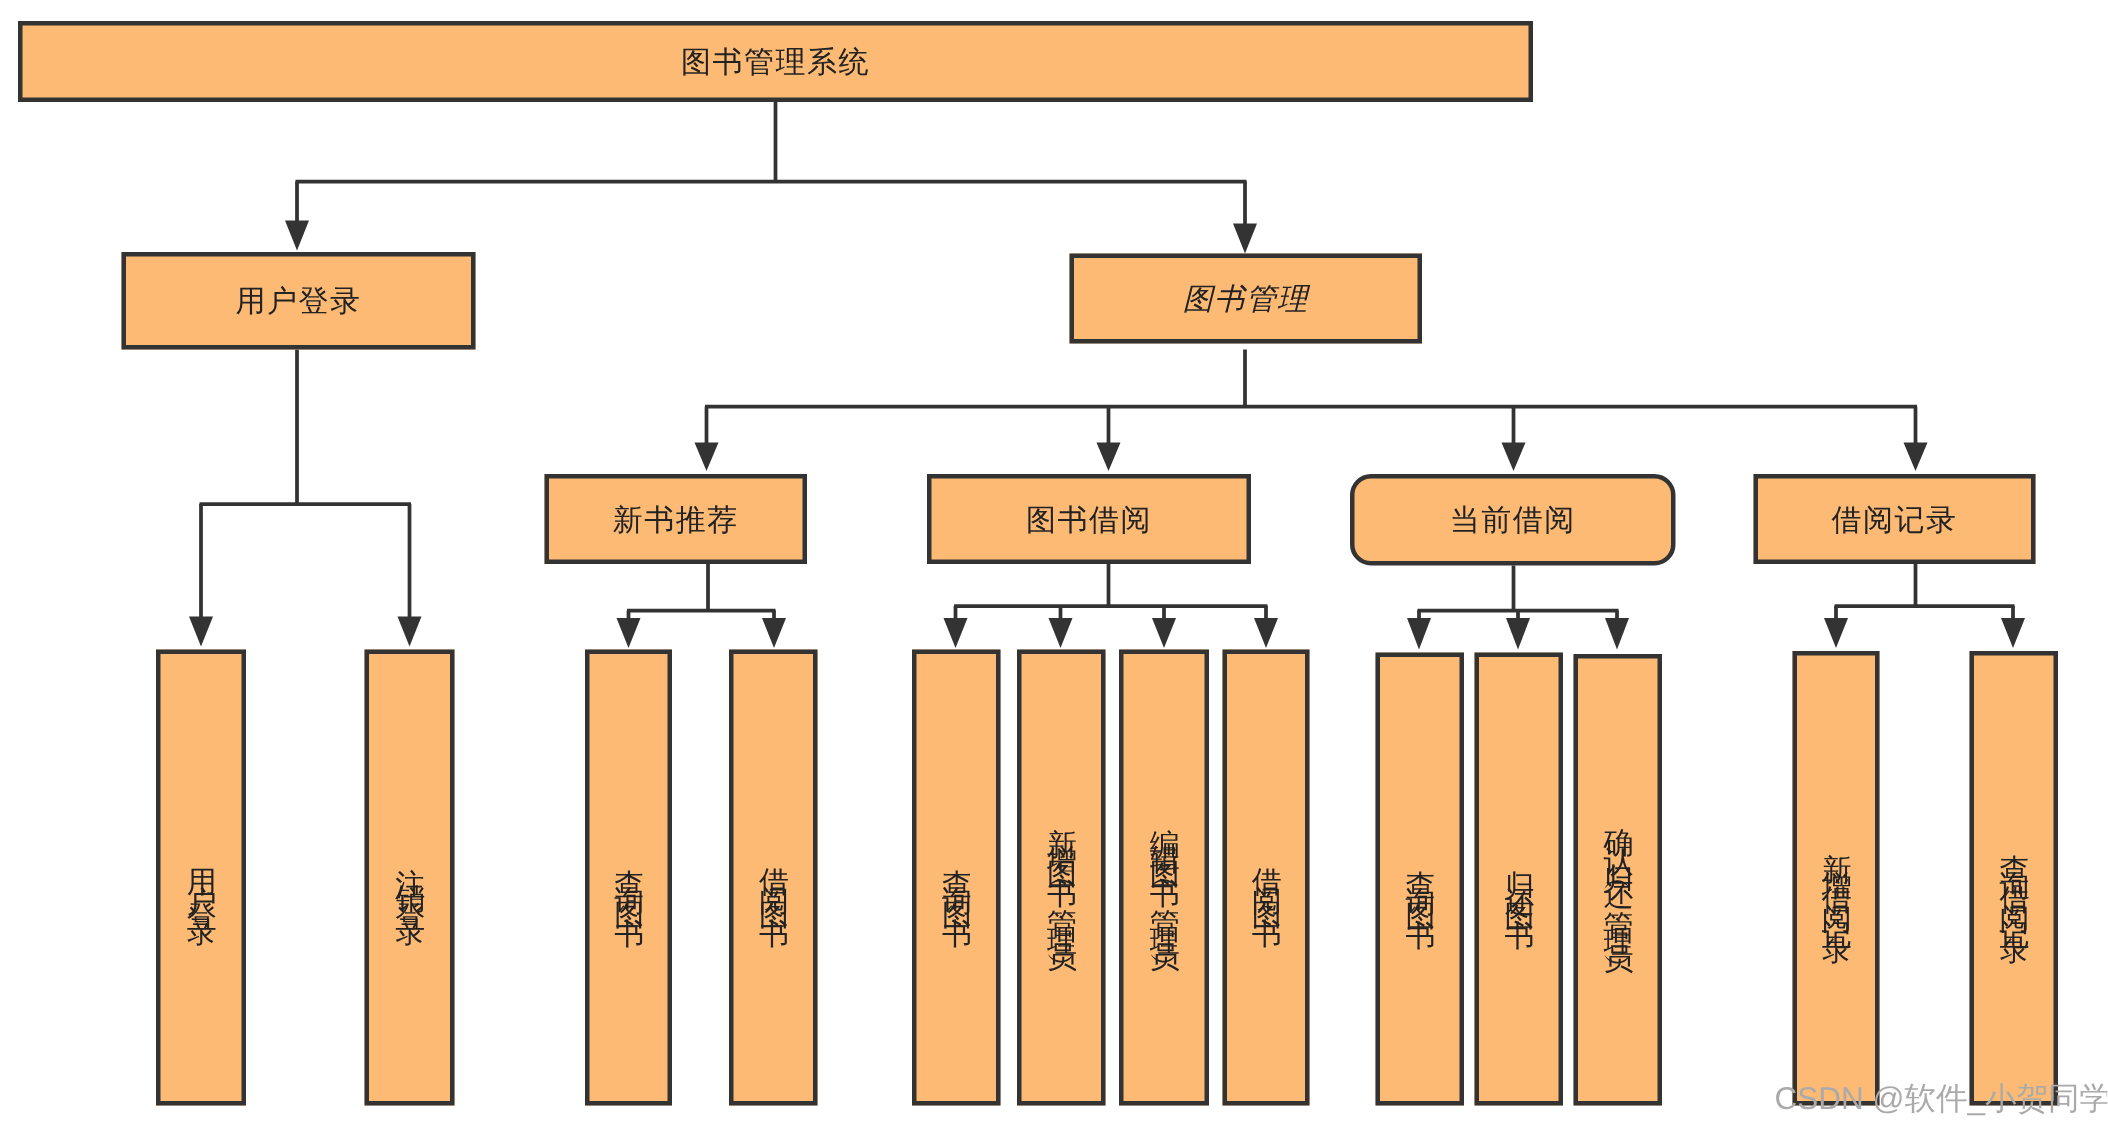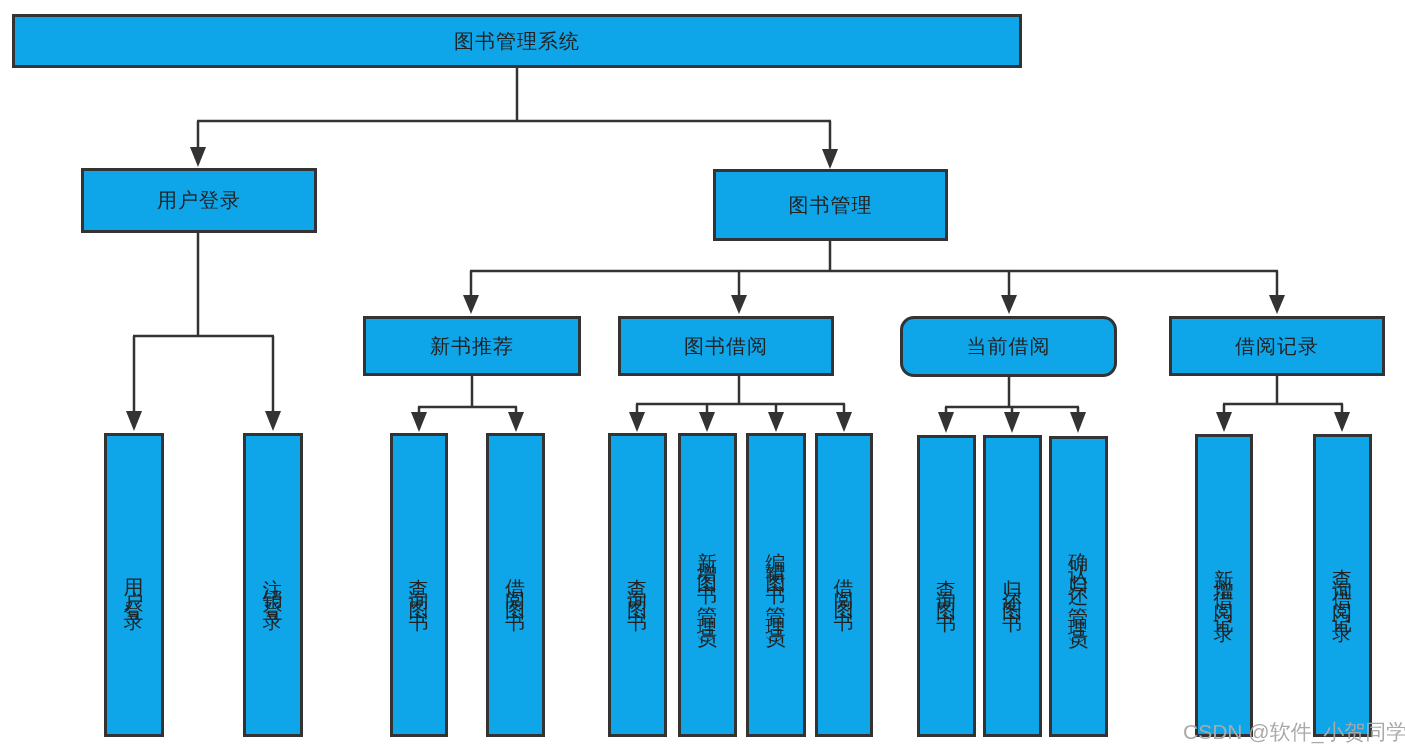--- a/index.html
+++ b/index.html
@@ -18,21 +18,21 @@
   .connector-svg {
     position: absolute;
     left: 0;
     top: 0;
     z-index: 1;
   }
   .box {
     position: absolute;
     box-sizing: border-box;
     border: 3px solid #333333;
-    background: #0ea5e9;
+    background: #fdba74;
     display: flex;
     align-items: center;
     justify-content: center;
     color: #222222;
     z-index: 2;
   }
   .box .hlabel {
     font-size: 20px;
     letter-spacing: 1px;
     white-space: nowrap;
@@ -133,34 +133,34 @@
     </g>
   </svg>
 
   <div class="box" style="left:12px; top:14px; width:1010px; height:54px;">
     <span class="hlabel">图书管理系统</span>
   </div>
 
   <div class="box" style="left:81px; top:168px; width:236px; height:65px;">
     <span class="hlabel">用户登录</span>
   </div>
-  <div class="box" style="left:713px; top:169px; width:235px; height:72px;">
+  <div class="box" style="left:713px; top:169px; width:235px; height:60px;font-style:italic;">
     <span class="hlabel">图书管理</span>
   </div>
 
-  <div class="box" style="left:363px; top:316px; width:218px; height:60px;">
+  <div class="box" style="left:363px; top:316px; width:175px; height:60px;">
     <span class="hlabel">新书推荐</span>
   </div>
   <div class="box" style="left:618px; top:316px; width:216px; height:60px;">
     <span class="hlabel">图书借阅</span>
   </div>
   <div class="box" style="left:900px; top:316px; width:217px; height:61px;border-radius:14px;">
     <span class="hlabel">当前借阅</span>
   </div>
-  <div class="box" style="left:1169px; top:316px; width:216px; height:60px;">
+  <div class="box" style="left:1169px; top:316px; width:188px; height:60px;">
     <span class="hlabel">借阅记录</span>
   </div>
 
   <div class="box leaf" style="left:104px; top:433px; width:60px; height:304px;">
     <span class="vlabel">用户登录</span>
   </div>
   <div class="box leaf" style="left:243px; top:433px; width:60px; height:304px;">
     <span class="vlabel">注销登录</span>
   </div>
 

